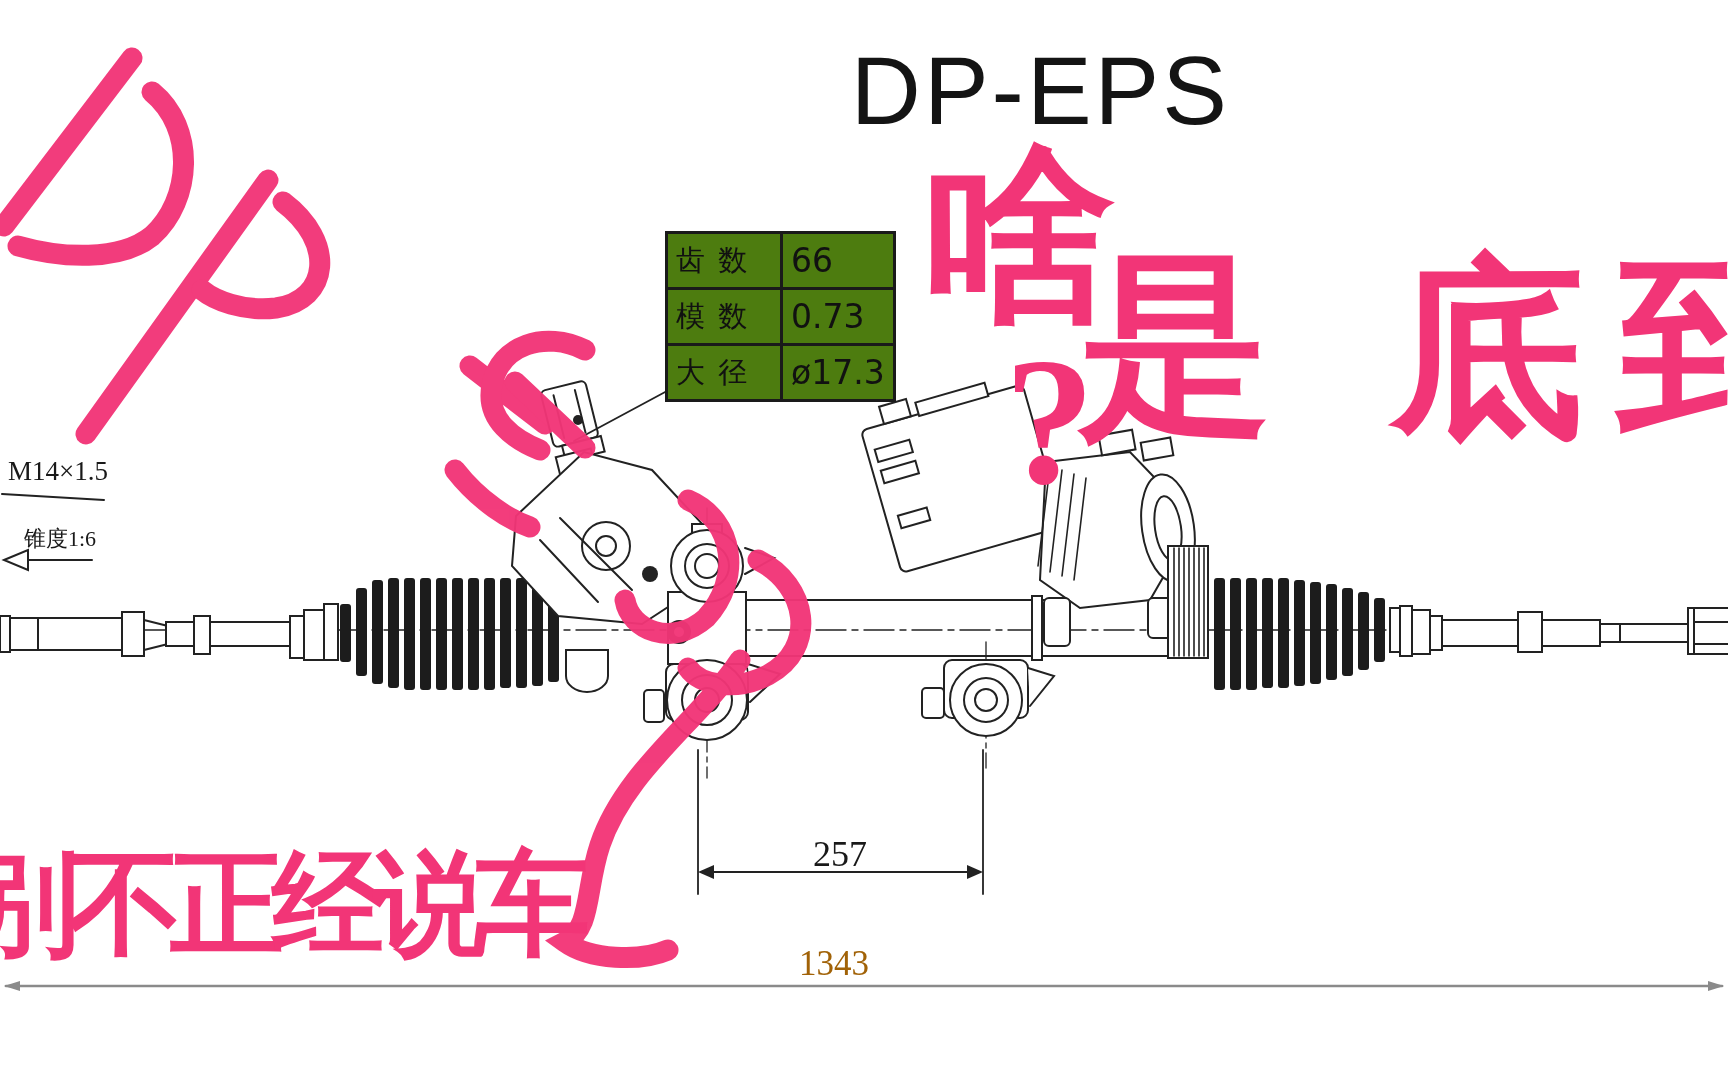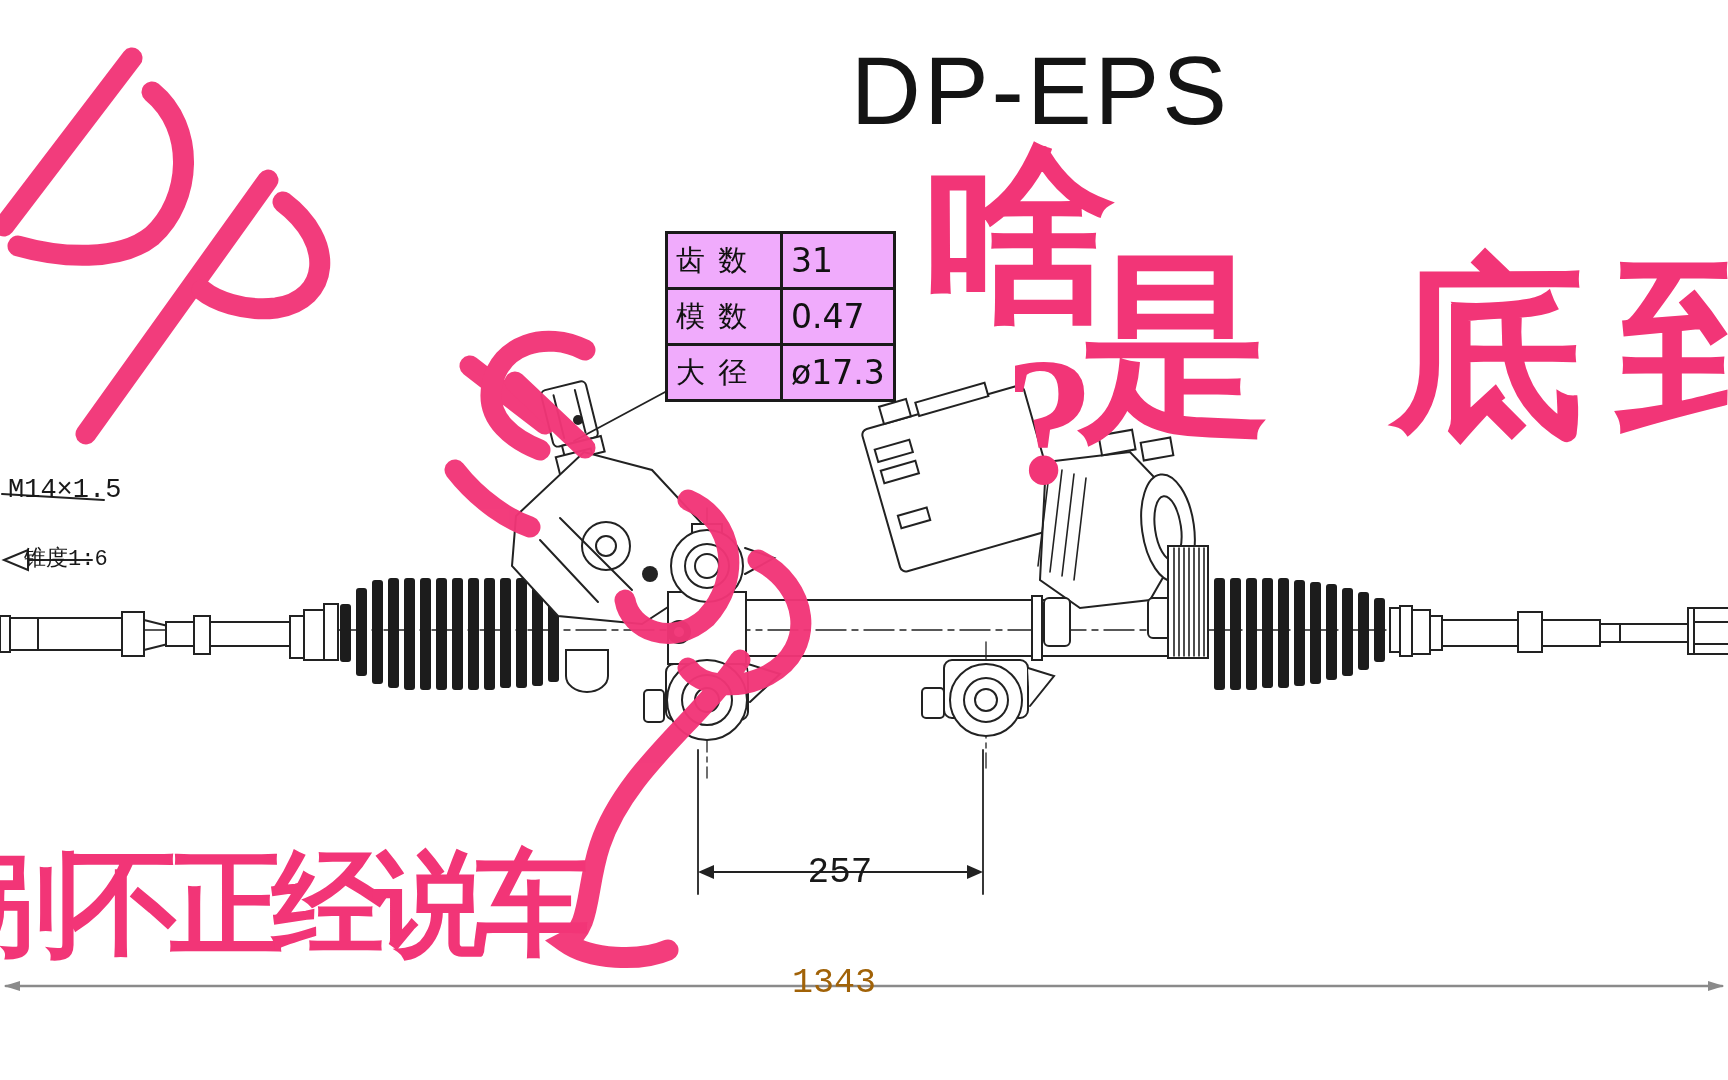--- a/index.html
+++ b/index.html
@@ -2,30 +2,30 @@
 <html><head>
 <meta charset="utf-8">
 <style>
   html,body{margin:0;padding:0;}
   body{
     width:1728px;height:1080px;position:relative;overflow:hidden;
     background:#ffffff;font-family:"Liberation Sans",sans-serif;
   }
   .abs{position:absolute;}
   
-  .cad{color:#1f1f1f;font-family:Liberation Mono, monospace;margin-top:19px;}
+  .cad{color:#1f1f1f;font-family:Liberation Serif, serif;}
   #main-title{
     left:630px;top:38px;width:600px;text-align:right;
     font-size:97px;font-weight:500;letter-spacing:3px;color:#141414;
     font-family:"Liberation Sans",sans-serif;line-height:1.1;
   }
   
   #spec-table{
     left:665px;top:231px;border-collapse:collapse;
-    background:#f0abfc;
+    background:#4d7c0f;
   }
   #spec-table td{
     border:3px solid #1a1a1a;height:53px;padding:0 8px;
     font-family:"DejaVu Sans",sans-serif;color:#111;
   }
   #spec-table td.lbl{width:96px;font-size:29px;letter-spacing:2px;}
   #spec-table td.val{width:80px;font-size:33px;}
   
   .ann{font-size:27px;font-weight:500;color:#191919;white-space:nowrap;}
   #thread-label{left:8px;top:456px;}
@@ -239,25 +239,25 @@
     <path d="M740,660 C700,720 625,770 600,845 C585,890 592,928 565,942 C590,960 640,962 668,950"></path>
   </g>
 </svg>
 
 <div class="abs" id="main-title">DP-EPS</div>
 
 <table class="abs" id="spec-table">
   <tbody>
       <tr>
     <td class="lbl">齿 数</td>
-    <td class="val">31</td>
+    <td class="val">66</td>
   </tr>
   <tr>
     <td class="lbl">模 数</td>
-    <td class="val">0.47</td>
+    <td class="val">0.73</td>
   </tr>
   <tr>
     <td class="lbl">大 径</td>
     <td class="val">ø17.3</td>
   </tr>
 </tbody>
   </table>
 
 <div class="abs cad ann" id="thread-label">M14×1.5</div>
 <div class="abs cad ann" id="taper-label">锥度1:6</div>

